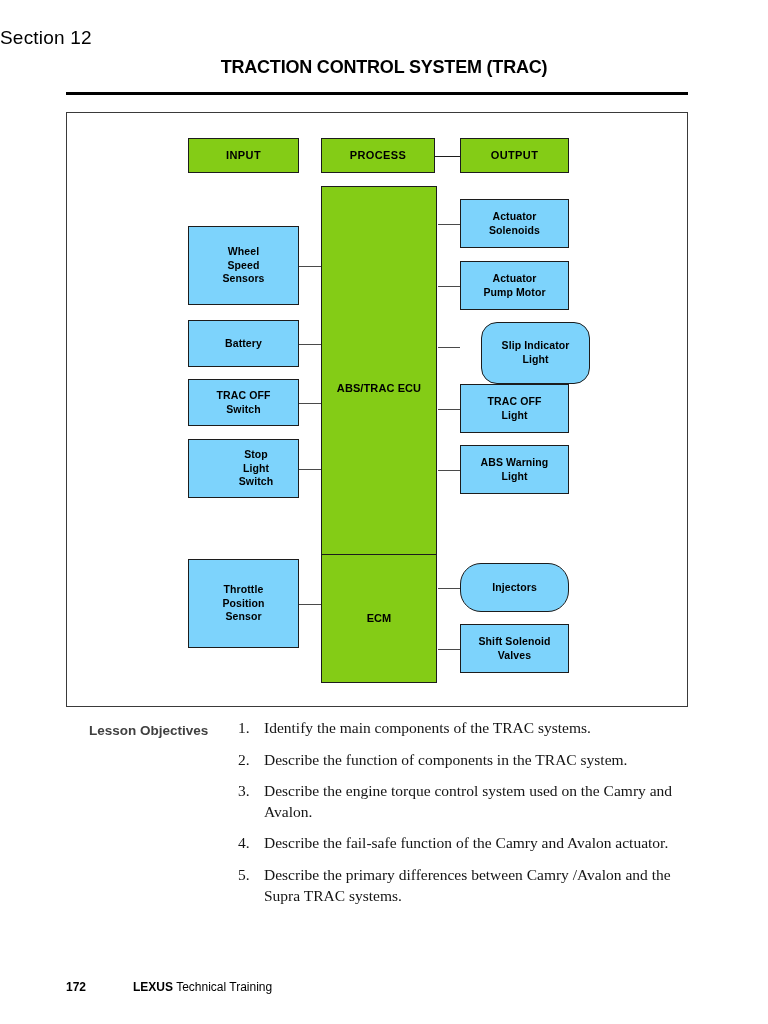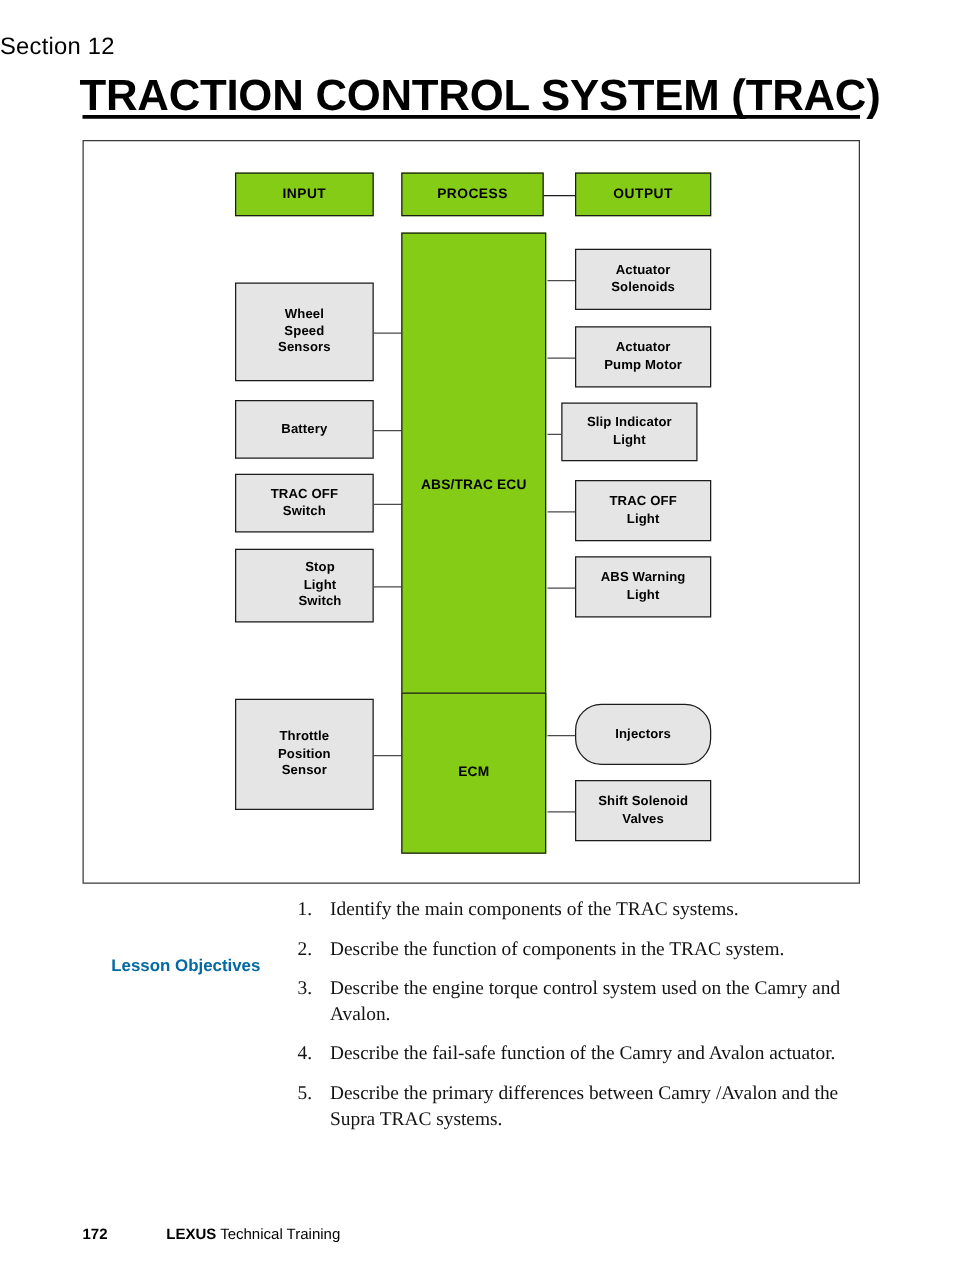--- a/index.html
+++ b/index.html
@@ -26,21 +26,21 @@
   .section-label {
     text-align: left;
     font-size: 19px;
     font-weight: 400;
     letter-spacing: 0.2px;
     margin-top: 27px;
     font-family: "Liberation Sans", sans-serif;
   }
   .doc-title {
     text-align: center;
-    font-size: 35px;
+    font-size: 18px;
     font-weight: bold;
     letter-spacing: -0.2px;
     margin-top: 8px;
     font-family: "Liberation Sans", sans-serif;
   }
   .title-rule {
     position: absolute;
     left: 66px;
     top: 92px;
     width: 622px;
@@ -73,21 +73,21 @@
     border: 1.5px solid #1c1c1c;
     display: flex;
     align-items: center;
     justify-content: center;
     text-align: center;
     font-family: "Liberation Sans", sans-serif;
     font-weight: bold;
     font-size: 10.5px;
     line-height: 1.32;
     letter-spacing: 0.1px;
-    background: #e5e5e5;
+    background: #7dd3fc;
     color: #000000;
   }
   .node.filled {
     background: #84cc16;
   }
   .node.header-node {
     font-size: 11px;
     letter-spacing: 0.4px;
   }
   .node.tall-label {
@@ -112,22 +112,21 @@
     width: 768px;
   }
   .objectives-label {
     position: absolute;
     left: 89px;
     top: 5px;
     width: 150px;
     font-family: "Liberation Sans", sans-serif;
     font-weight: bold;
     font-size: 13.5px;
-    color: #0369a1;
-    margin-top: 42px;
+    color: #404040;
   }
   .objectives-list {
     position: absolute;
     left: 238px;
     top: 0;
     width: 452px;
   }
   .objective-item {
     position: relative;
     padding-left: 26px;
@@ -236,21 +235,21 @@
 Light
 Switch</div>
     <div class="node" style="left:121px; top:446px; width:111px; height:89px; white-space:pre-line;">Throttle
 Position
 Sensor</div>
 
     <div class="node" style="left:393px; top:86px; width:109px; height:49px; white-space:pre-line;">Actuator
 Solenoids</div>
     <div class="node" style="left:393px; top:148px; width:109px; height:49px; white-space:pre-line;">Actuator
 Pump Motor</div>
-    <div class="node" style="left:382px; top:209px; width:109px; height:47px; white-space:pre-line;">Slip Indicator
+    <div class="node" style="left:414px; top:209px; width:109px; height:62px; white-space:pre-line;border-radius:16px;">Slip Indicator
 Light</div>
     <div class="node" style="left:393px; top:271px; width:109px; height:49px; white-space:pre-line;">TRAC OFF
 Light</div>
     <div class="node" style="left:393px; top:332px; width:109px; height:49px; white-space:pre-line;">ABS Warning
 Light</div>
     <div class="node" style="left:393px; top:450px; width:109px; height:49px; white-space:pre-line;border-radius:21px;">Injectors</div>
     <div class="node" style="left:393px; top:511px; width:109px; height:49px; white-space:pre-line;">Shift Solenoid
 Valves</div>
 
   </div>

